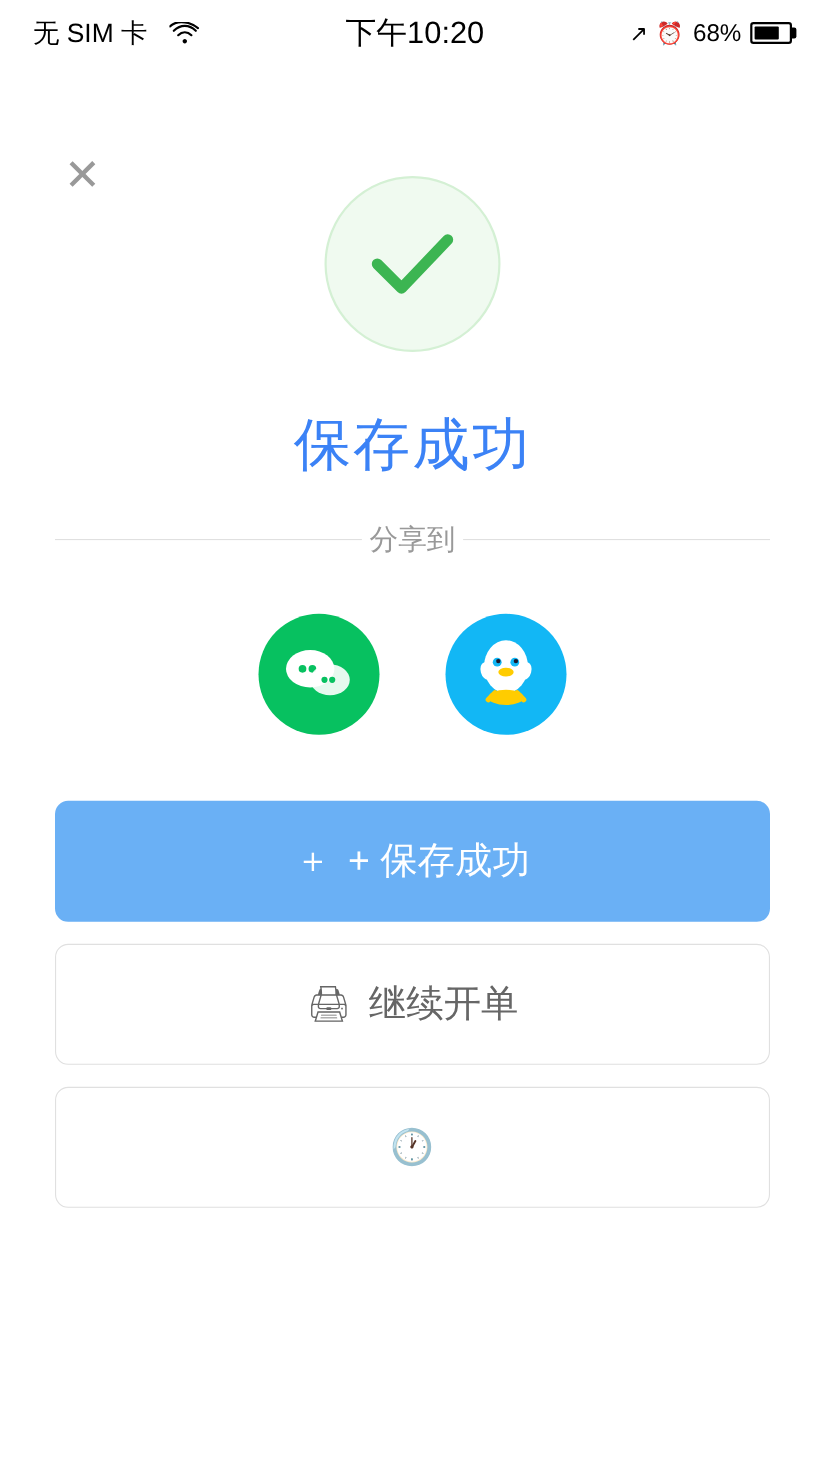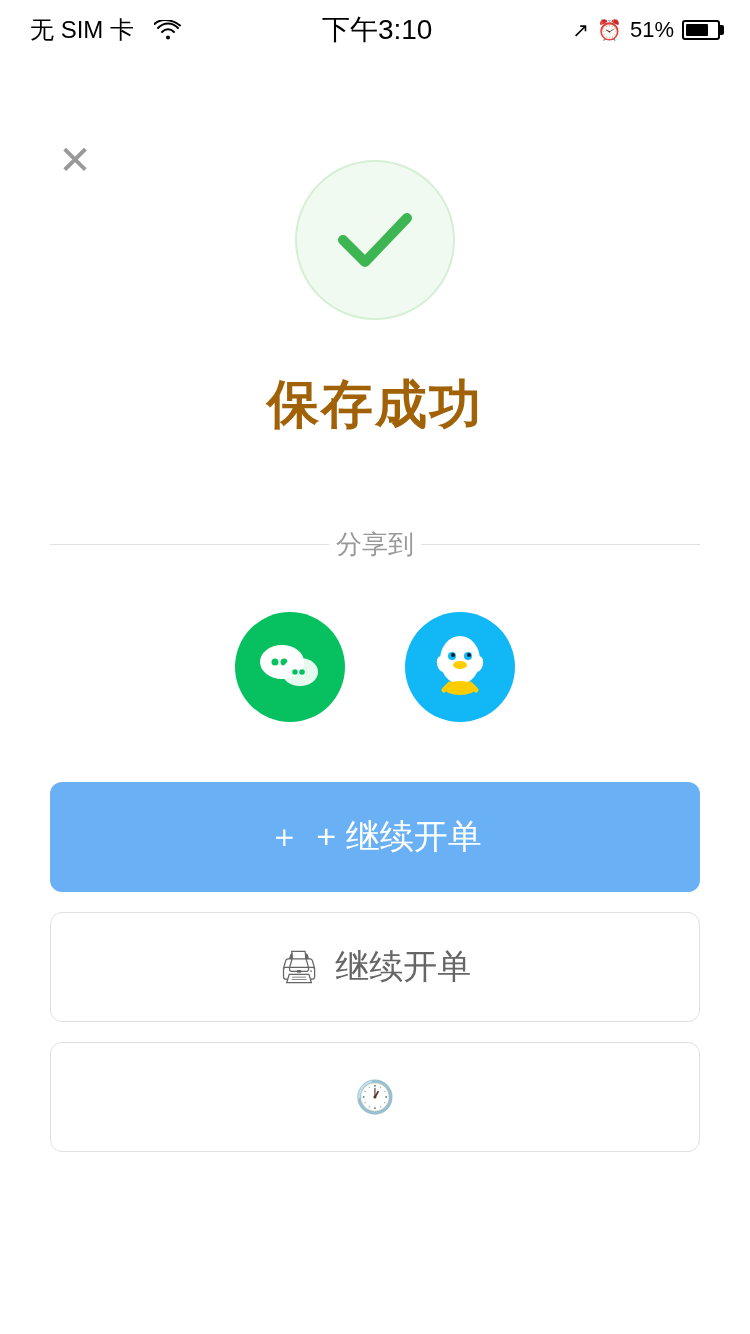--- a/index.html
+++ b/index.html
@@ -118,23 +118,23 @@
       margin-bottom: 50px;
     }
     .checkmark {
       width: 80px;
       height: 60px;
     }
 
     
     .success-text {
       font-size: 52px;
-      font-weight: 700;
-      color: #a16207;
-      margin-bottom: 87px;
+      font-weight: 400;
+      color: #3b82f6;
+      margin-bottom: 33px;
       letter-spacing: 2px;
     }
 
     
     .share-section {
       width: 100%;
       margin-bottom: 60px;
     }
     .share-divider {
       display: flex;
@@ -211,25 +211,25 @@
 <div class="status-bar">
   <div class="status-left">
     <span>无 SIM 卡</span>
     <svg class="wifi-icon" viewBox="0 0 28 20" fill="none" xmlns="http://www.w3.org/2000/svg">
       <path d="M14 15.5 C15.1 15.5 16 16.4 16 17.5 C16 18.6 15.1 19.5 14 19.5 C12.9 19.5 12 18.6 12 17.5 C12 16.4 12.9 15.5 14 15.5Z" fill="#000"></path>
       <path d="M8 12 C9.7 10.3 11.7 9.3 14 9.3 C16.3 9.3 18.3 10.3 20 12" stroke="#000" stroke-width="2" stroke-linecap="round" fill="none"></path>
       <path d="M4 8 C6.8 5.2 10.2 3.5 14 3.5 C17.8 3.5 21.2 5.2 24 8" stroke="#000" stroke-width="2" stroke-linecap="round" fill="none"></path>
       <path d="M0.5 4 C4.3 0.5 8.9 -0.5 14 0.3 C18.5 0.8 22.5 2.8 26 5.5" stroke="#000" stroke-width="2" stroke-linecap="round" fill="none"></path>
     </svg>
   </div>
-  <div class="status-center">下午3:10</div>
+  <div class="status-center">下午10:20</div>
   <div class="status-right">
     <span style="font-size:20px;">↗</span>
     <span style="font-size:20px;">⏰</span>
-    <span>51%</span>
+    <span>68%</span>
     <div class="battery-icon">
       <div class="battery-fill"></div>
     </div>
   </div>
 </div>
 
 <div style="position: relative; flex: 1;">
 
   <div class="close-btn">
     <span class="close-x">✕</span>
@@ -281,21 +281,21 @@
             <line x1="42" y1="54" x2="48" y2="60" stroke="#ffcc00" stroke-width="5" stroke-linecap="round"></line>
           </svg>
         </div>
       </div>
     </div>
 
     <div class="action-buttons">
 
       <button class="btn btn-primary">
         <span class="btn-icon">＋</span>
-        <span>+ 继续开单</span>
+        <span>+ 保存成功</span>
       </button>
 
       <button class="btn btn-secondary">
         <span class="btn-icon">🖨</span>
         <span>继续开单</span>
       </button>
 
       <button class="btn btn-secondary">
         <span class="btn-icon">🕐</span>
       </button>

